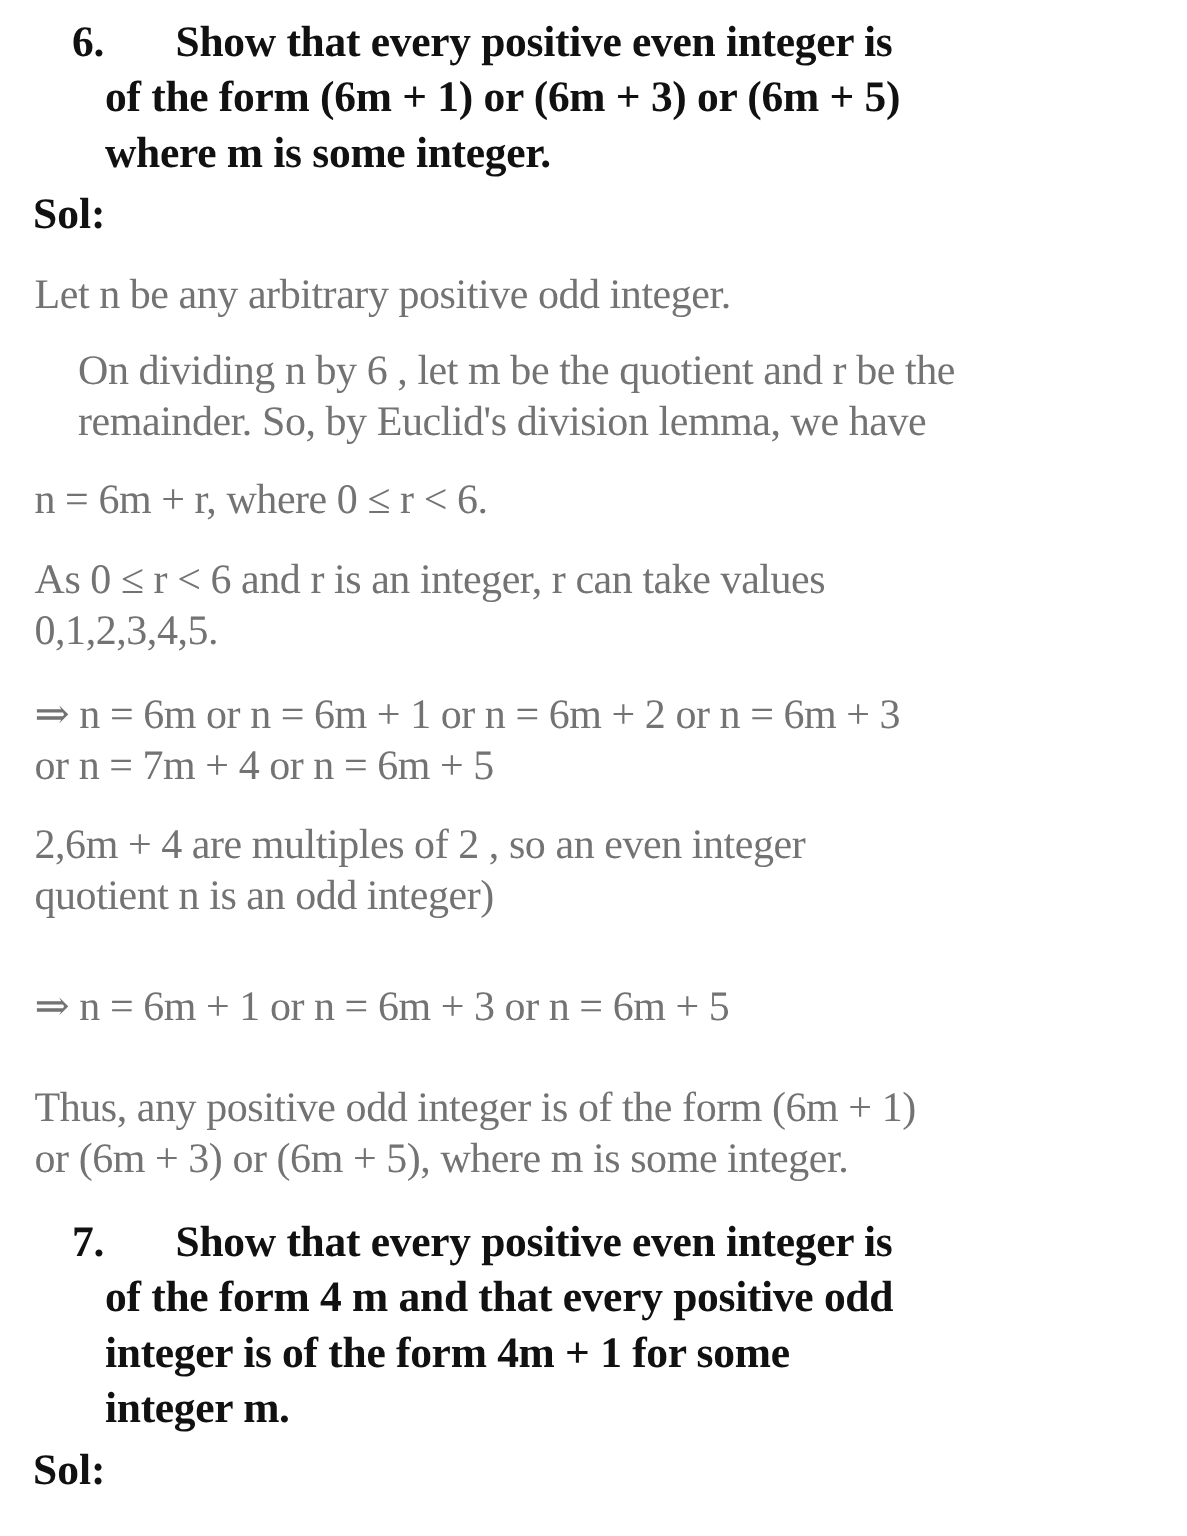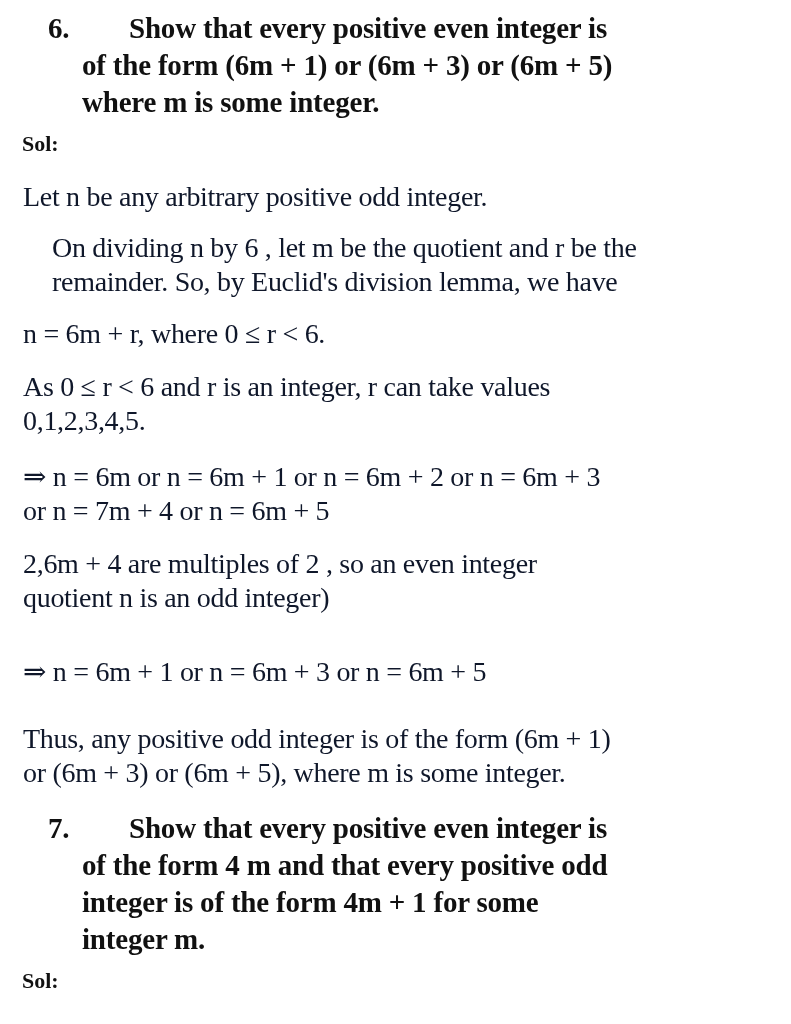--- a/index.html
+++ b/index.html
@@ -12,29 +12,29 @@
   .q {
     position: absolute; left: 70px; width: 700px;
     font-weight: bold; font-size: 29px; line-height: 37px; color: #111;
     letter-spacing: -0.2px;
   }
   .q .num {
     position: absolute; left: -22px; top: 0;
   }
   .q .first-indent { display: inline-block; width: 47px; }
   .sol {
-    position: absolute; left: 22px; font-weight: bold; font-size: 22px; line-height: 37px;
+    position: absolute; left: 22px; font-weight: bold; font-size: 29px; line-height: 37px;
   }
   .p {
     position: absolute; left: 23px; width: 750px;
-    font-size: 28px; line-height: 34px; color: #0f172a;
+    font-size: 28px; line-height: 34px; color: #737373;
     letter-spacing: -0.3px;
   }
   .p .line { display: block; white-space: nowrap; }
-  .q .line { display: block; white-space: nowrap; margin-left: 12px; }
+  .q .line { display: block; white-space: nowrap; }
 </style>
 </head>
 <body>
 
 <div class="page">
 
   <div class="q" style="top:10px;">
     <span class="num">6.</span>
     <span class="line"><span class="first-indent"></span><span>Show that every positive even integer is</span></span>
     <span class="line">of the form (6m + 1) or (6m + 3) or (6m + 5)</span>

